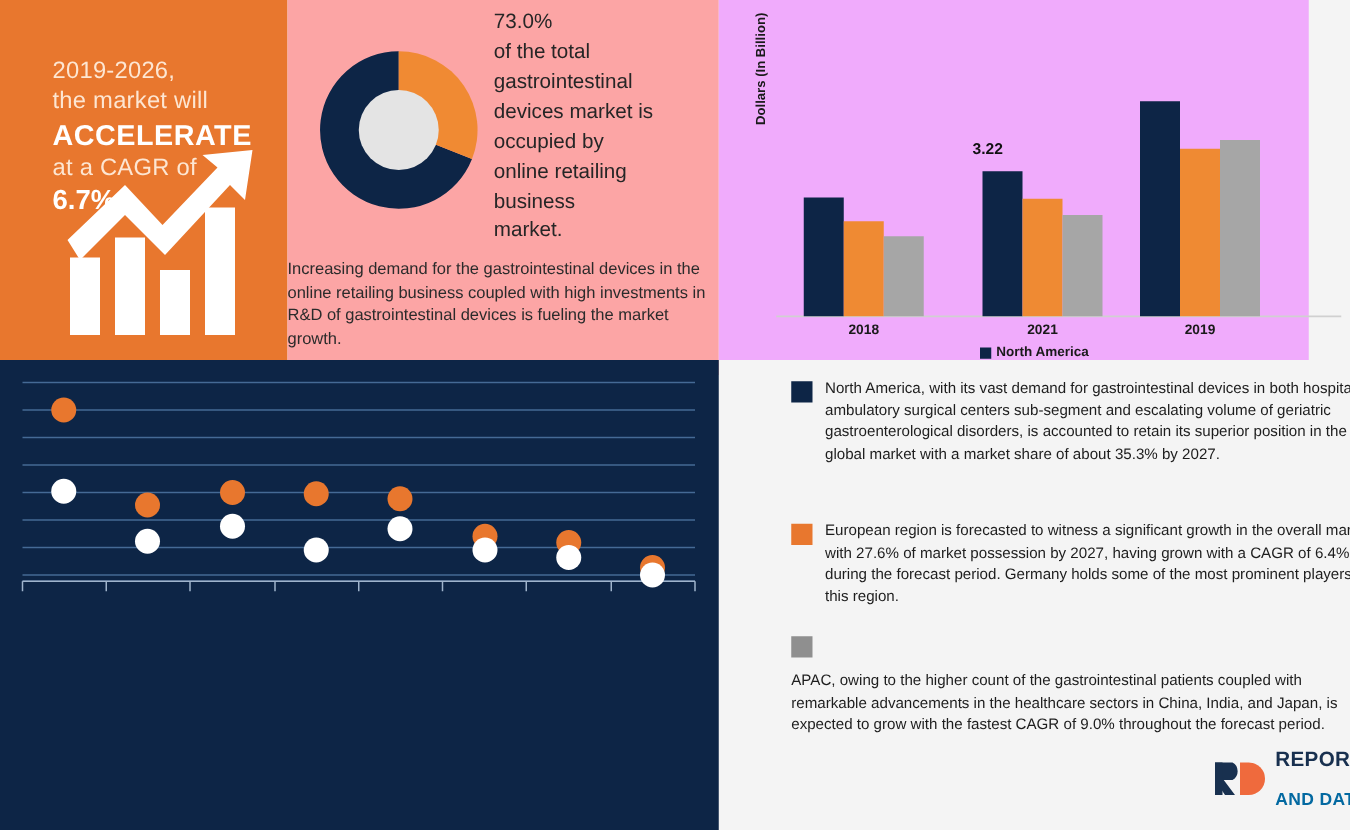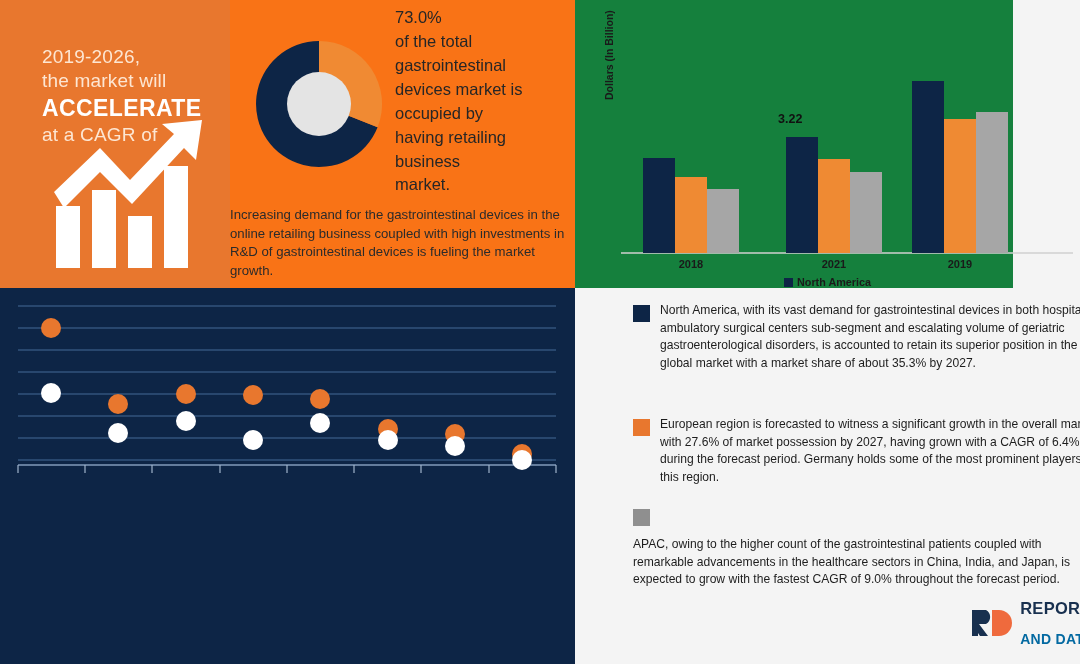--- a/index.html
+++ b/index.html
@@ -40,21 +40,21 @@
   }
   #accel-graphic {
     position: absolute; left: 50px; top: 118px;
     width: 160px; height: 150px;
   }
 
   
   #donut-panel {
     position: absolute; left: 230px; top: 0;
     width: 345px; height: 300px;
-    background: #f97316;
+    background: #fca5a5;
   }
   #donut-chart {
     position: absolute; left: 18px; top: 33px;
     width: 142px; height: 142px;
   }
   #donut-callout {
     position: absolute; left: 165px; top: 6px;
     width: 178px;
     font-size: 16.5px; line-height: 1.45;
     color: #262626;
@@ -72,22 +72,22 @@
     position: absolute; left: 0; top: 288px;
     width: 575px; height: 376px;
     background: #0d2546;
     overflow: hidden;
   }
   #dotplot { position: absolute; left: 0; top: 0; width: 575px; height: 250px; }
 
   
   #bar-panel {
     position: absolute; left: 575px; top: 0;
-    width: 438px; height: 288px;
-    background: #15803d;
+    width: 472px; height: 288px;
+    background: #f0abfc;
   }
   #bar-ylabel {
     position: absolute; left: 28px; top: 100px;
     transform: rotate(-90deg); transform-origin: left top;
     white-space: nowrap;
     font-size: 10.5px; font-weight: bold; color: #1a1a1a;
   }
   #bar-svg { position: absolute; left: 0; top: 0; width: 505px; height: 258px; }
   #bar-xlabels {
     position: absolute; left: 0; top: 258px; width: 505px; height: 18px;
@@ -143,20 +143,21 @@
 <body>
 
 <div id="page">
 
   <div id="accelerate-panel">
     <div id="accel-text">
       <div class="accel-small">2019-2026,</div>
       <div class="accel-small">the market will</div>
       <div class="accel-big">ACCELERATE</div>
       <div class="accel-small">at a CAGR of</div>
+      <div class="accel-pct">6.7%</div>
     </div>
     <svg id="accel-graphic" viewBox="0 0 160 150">
       <rect x="6" y="88" width="24" height="62" fill="#ffffff"></rect>
       <rect x="42" y="72" width="24" height="78" fill="#ffffff"></rect>
       <rect x="78" y="98" width="24" height="52" fill="#ffffff"></rect>
       <rect x="114" y="48" width="24" height="102" fill="#ffffff"></rect>
       <path d="M4 74 L50 30 L80 62 L124 16 L112 6 L152 2 L146 42 L134 30 L82 86 L50 54 L14 90 Z" fill="#ffffff"></path>
     </svg>
   </div>
 
@@ -167,21 +168,21 @@
 
       <path d="M71 8 A63 63 0 0 1 129.6 94.2 L 71 71 Z" fill="#f08a33"></path>
       <circle cx="71" cy="71" r="32" fill="#e4e4e4"></circle>
     </svg>
     <div id="donut-callout">
       <div>73.0%</div>
       <div>of the total</div>
       <div>gastrointestinal</div>
       <div>devices market is</div>
       <div>occupied by</div>
-      <div>having retailing</div>
+      <div>online retailing</div>
       <div>business</div>
       <div>market.</div>
     </div>
     <div id="donut-note">Increasing demand for the gastrointestinal devices in the online retailing business coupled with high investments in R&amp;D of gastrointestinal devices is fueling the market growth.</div>
   </div>
 
   <div id="bar-panel">
     <div id="bar-ylabel">Dollars (In Billion)</div>
     <svg id="bar-svg" viewBox="0 0 505 258">
 

